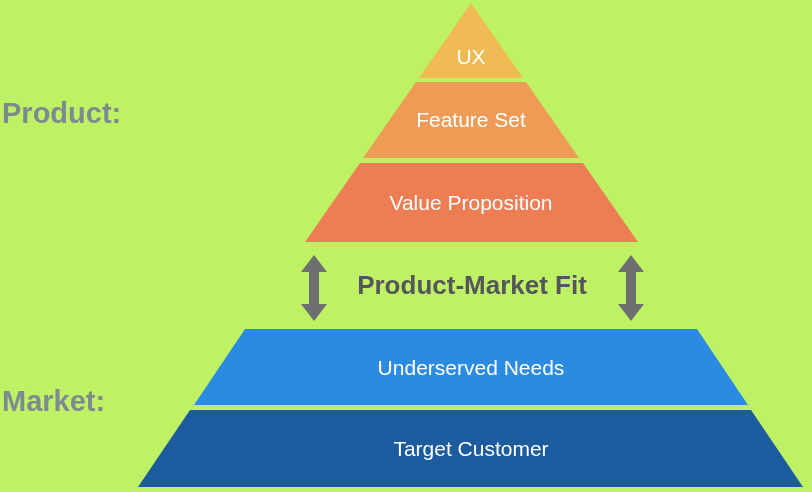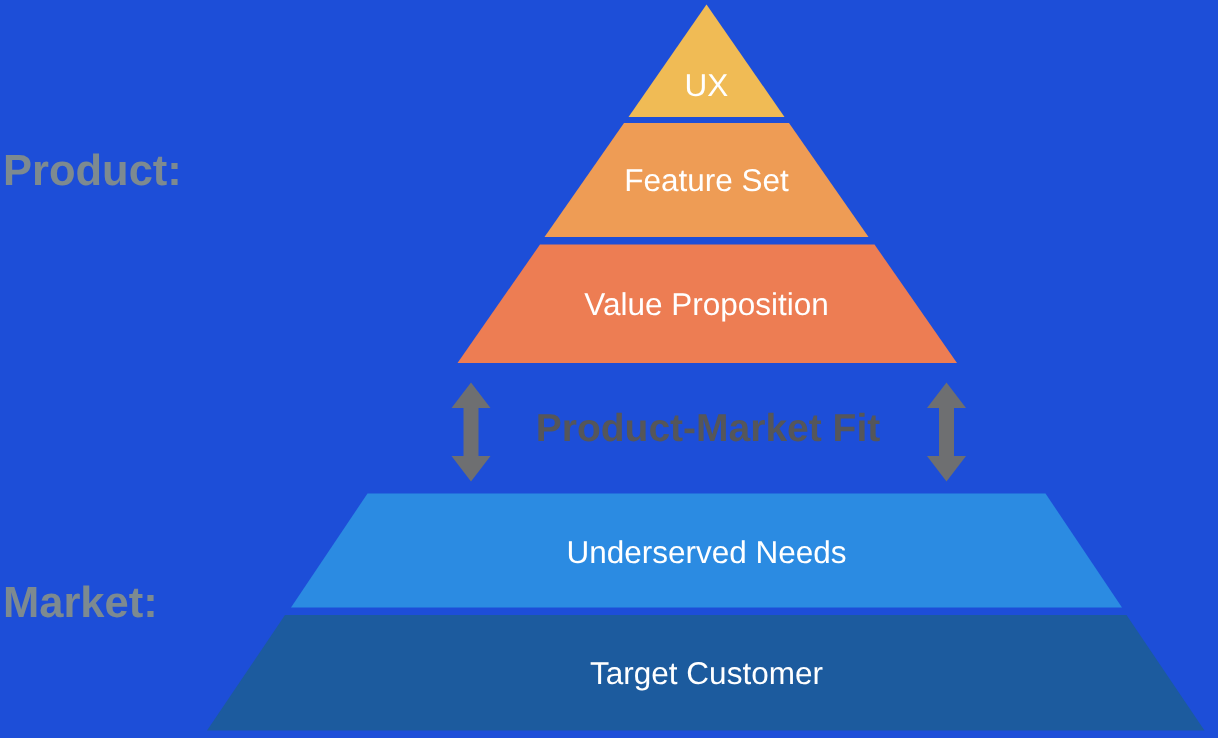--- a/index.html
+++ b/index.html
@@ -5,21 +5,21 @@
   html, body {
     margin: 0;
     padding: 0;
     background: #ffffff;
     font-family: "Liberation Sans", sans-serif;
   }
   .stage {
     position: relative;
     width: 812px;
     height: 492px;
-    background: #1d4ed8;
+    background: #bef264;
     overflow: hidden;
   }
   svg { display: block; }
   .layer-label {
     font-family: "Liberation Sans", sans-serif;
     font-size: 21px;
     font-weight: 400;
     text-anchor: middle;
   }
   .fit-label {

